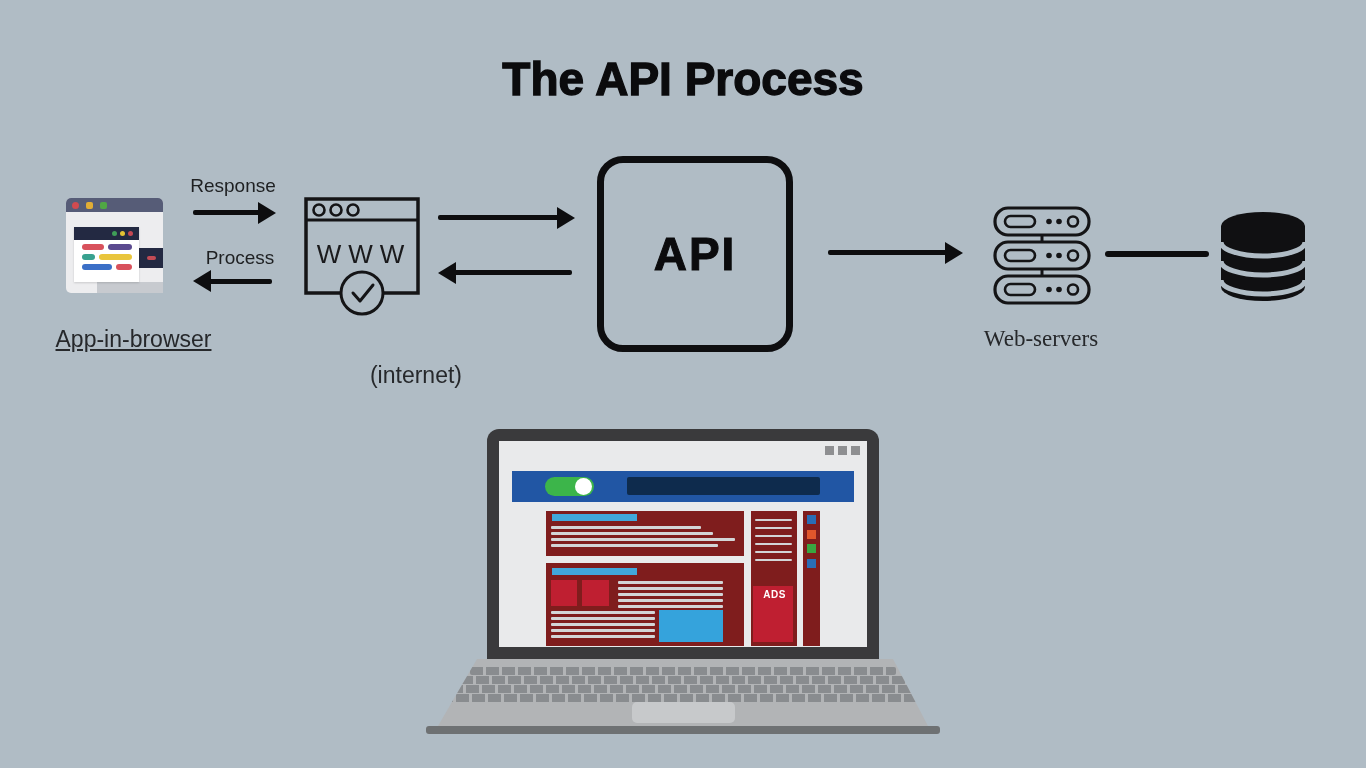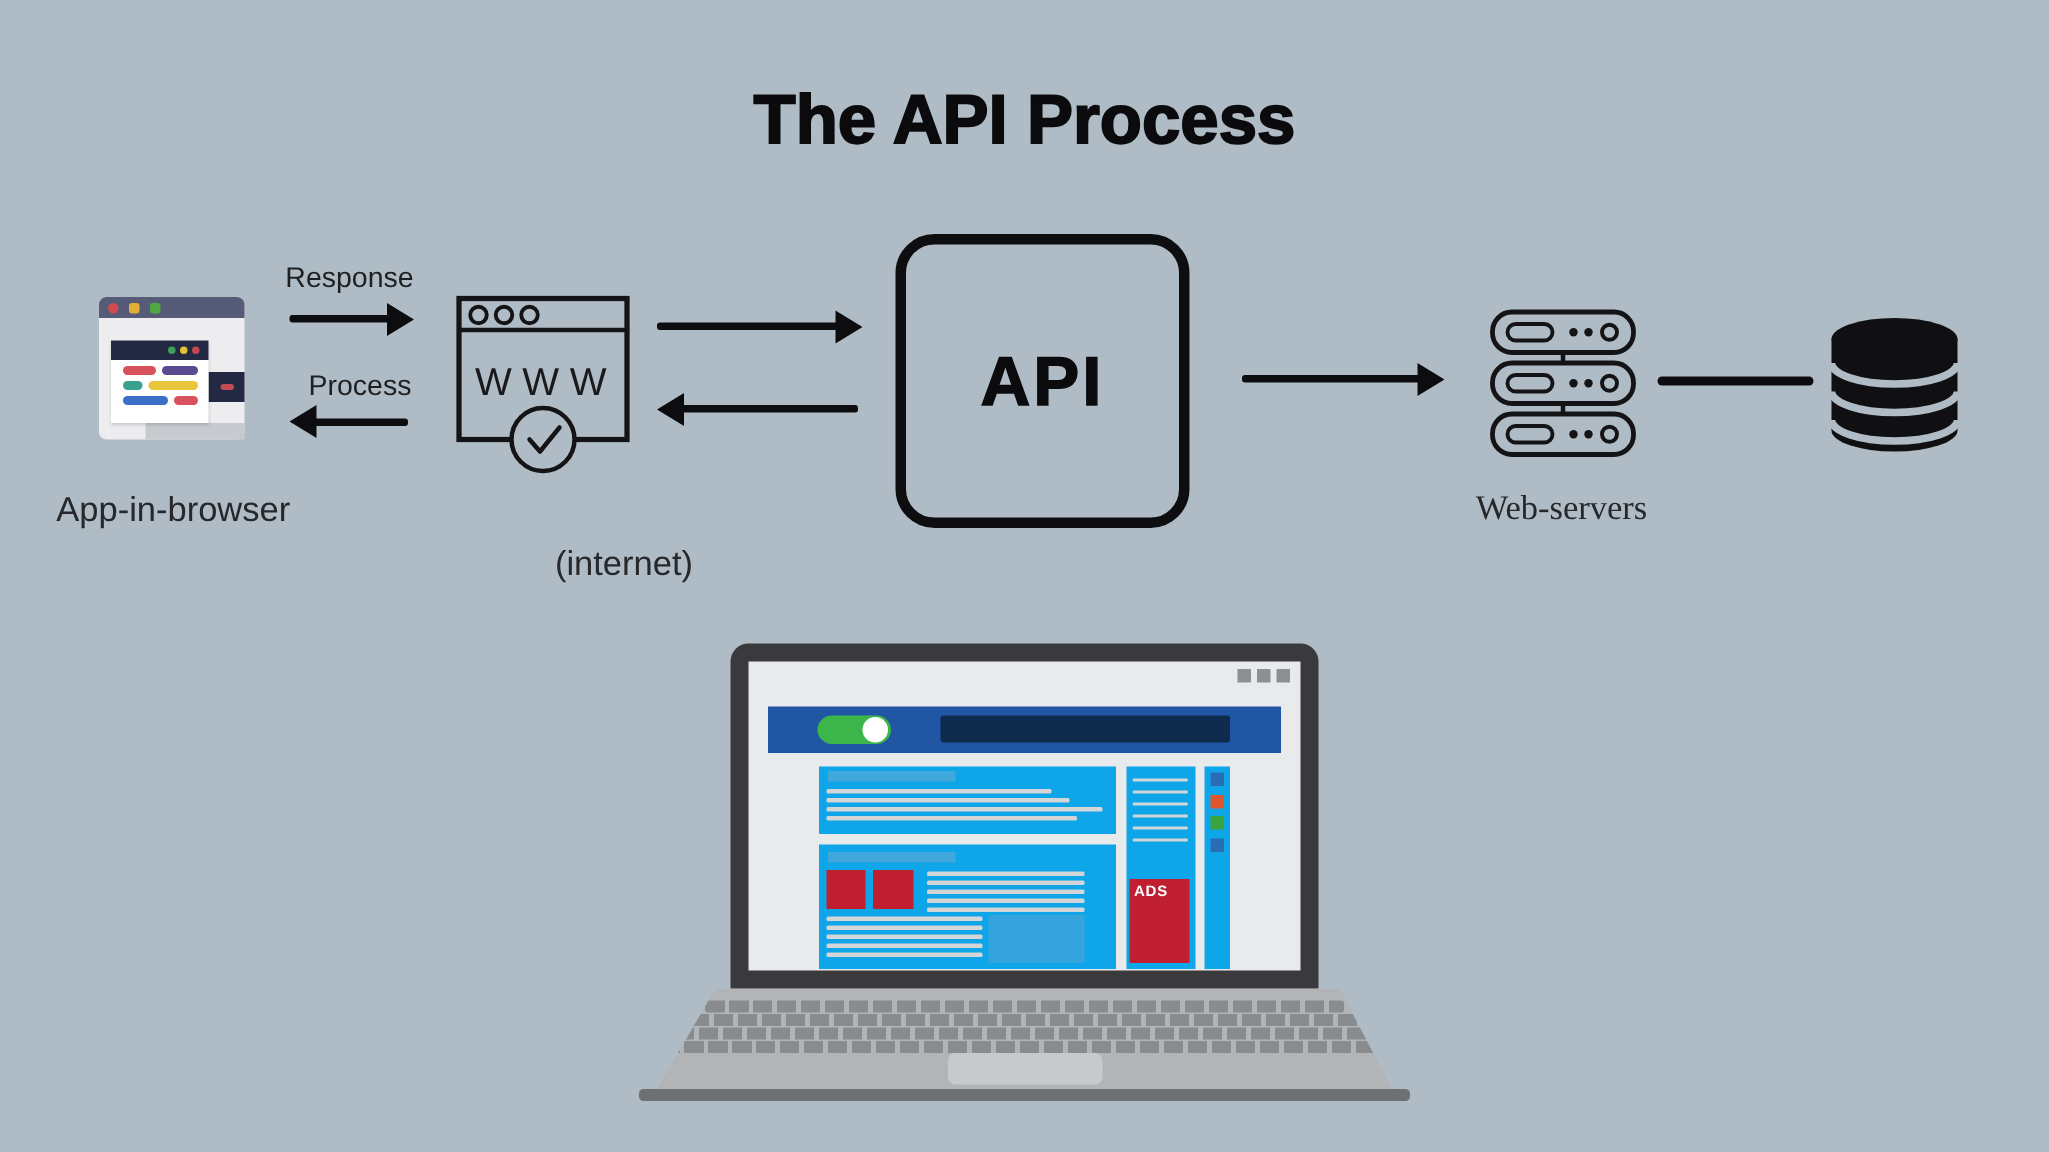--- a/index.html
+++ b/index.html
@@ -39,21 +39,21 @@
   .pillrow{height:6px;border-radius:3px;}
 
   
   .bezel{left:487px;top:429px;width:392px;height:230px;background:#3a3a3c;border-radius:12px 12px 0 0;}
   .screen{left:12px;top:12px;width:368px;height:206px;background:#e9eaeb;}
   .winsq{width:9px;height:9px;background:#8e8f91;top:5px;}
   .bluebar{left:13px;top:30px;width:342px;height:31px;background:#2156a4;}
   .toggle{left:33px;top:6px;width:49px;height:19px;background:#3cb54a;border-radius:10px;}
   .knob{right:2px;top:1px;width:17px;height:17px;background:#ffffff;border-radius:50%;}
   .searchbar{left:115px;top:6px;width:193px;height:18px;background:#0e2b4d;border-radius:2px;}
-  .panel{background:#0ea5e9;}
+  .panel{background:#7f1d1d;text-align:center;}
   .hbar{background:#41a8db;height:7px;}
   .gline{background:#d3d5d7;height:3px;border-radius:1px;}
   .redsq{background:#bf1f31;}
   .bluerect{background:#35a3dc;}
   .ads{left:2px;top:75px;width:40px;height:56px;background:#bf1f31;color:#ffffff;
        font-size:10px;font-weight:bold;padding:3px 0 0 3px;box-sizing:border-box;letter-spacing:.5px;}
   .sq{width:9px;height:9px;left:4px;}
   .base{left:430px;top:659px;width:506px;height:67px;background:#b2b4b6;
         clip-path:polygon(47px 0, 463px 0, 498px 100%, 8px 100%);}
   .key-row{position:absolute;height:8px;border-radius:2px;
@@ -87,21 +87,21 @@
         <div class="abs cdot" style="right:6px;background:#c44753;"></div>
       </div>
       <div class="abs pillrow" style="left:8px;top:17px;width:22px;background:#d8515c;"></div>
       <div class="abs pillrow" style="left:34px;top:17px;width:24px;background:#5b4a8f;"></div>
       <div class="abs pillrow" style="left:8px;top:27px;width:13px;background:#38a18f;"></div>
       <div class="abs pillrow" style="left:25px;top:27px;width:33px;background:#e9c53c;"></div>
       <div class="abs pillrow" style="left:8px;top:37px;width:30px;background:#3b6fc7;"></div>
       <div class="abs pillrow" style="left:42px;top:37px;width:16px;background:#d8515c;"></div>
     </div>
   </div>
-  <div class="abs node-label" style="left:8px;top:326px;width:215px;">App-in-browser</div>
+  <div class="abs node-label" style="left:26px;top:326px;width:215px;text-decoration:underline;">App-in-browser</div>
 
   <div class="abs arrow-label" style="left:188px;top:175px;width:90px;">Response</div>
   <div class="abs">
     <div class="abs aline" style="left:193px;top:210px;width:67px;"></div>
     <div class="abs head-r" style="left:258px;top:202px;"></div>
   </div>
   <div class="abs arrow-label" style="left:190px;top:247px;width:100px;">Process</div>
   <div class="abs">
     <div class="abs head-l" style="left:193px;top:270px;"></div>
     <div class="abs aline" style="left:209px;top:279px;width:63px;"></div>

